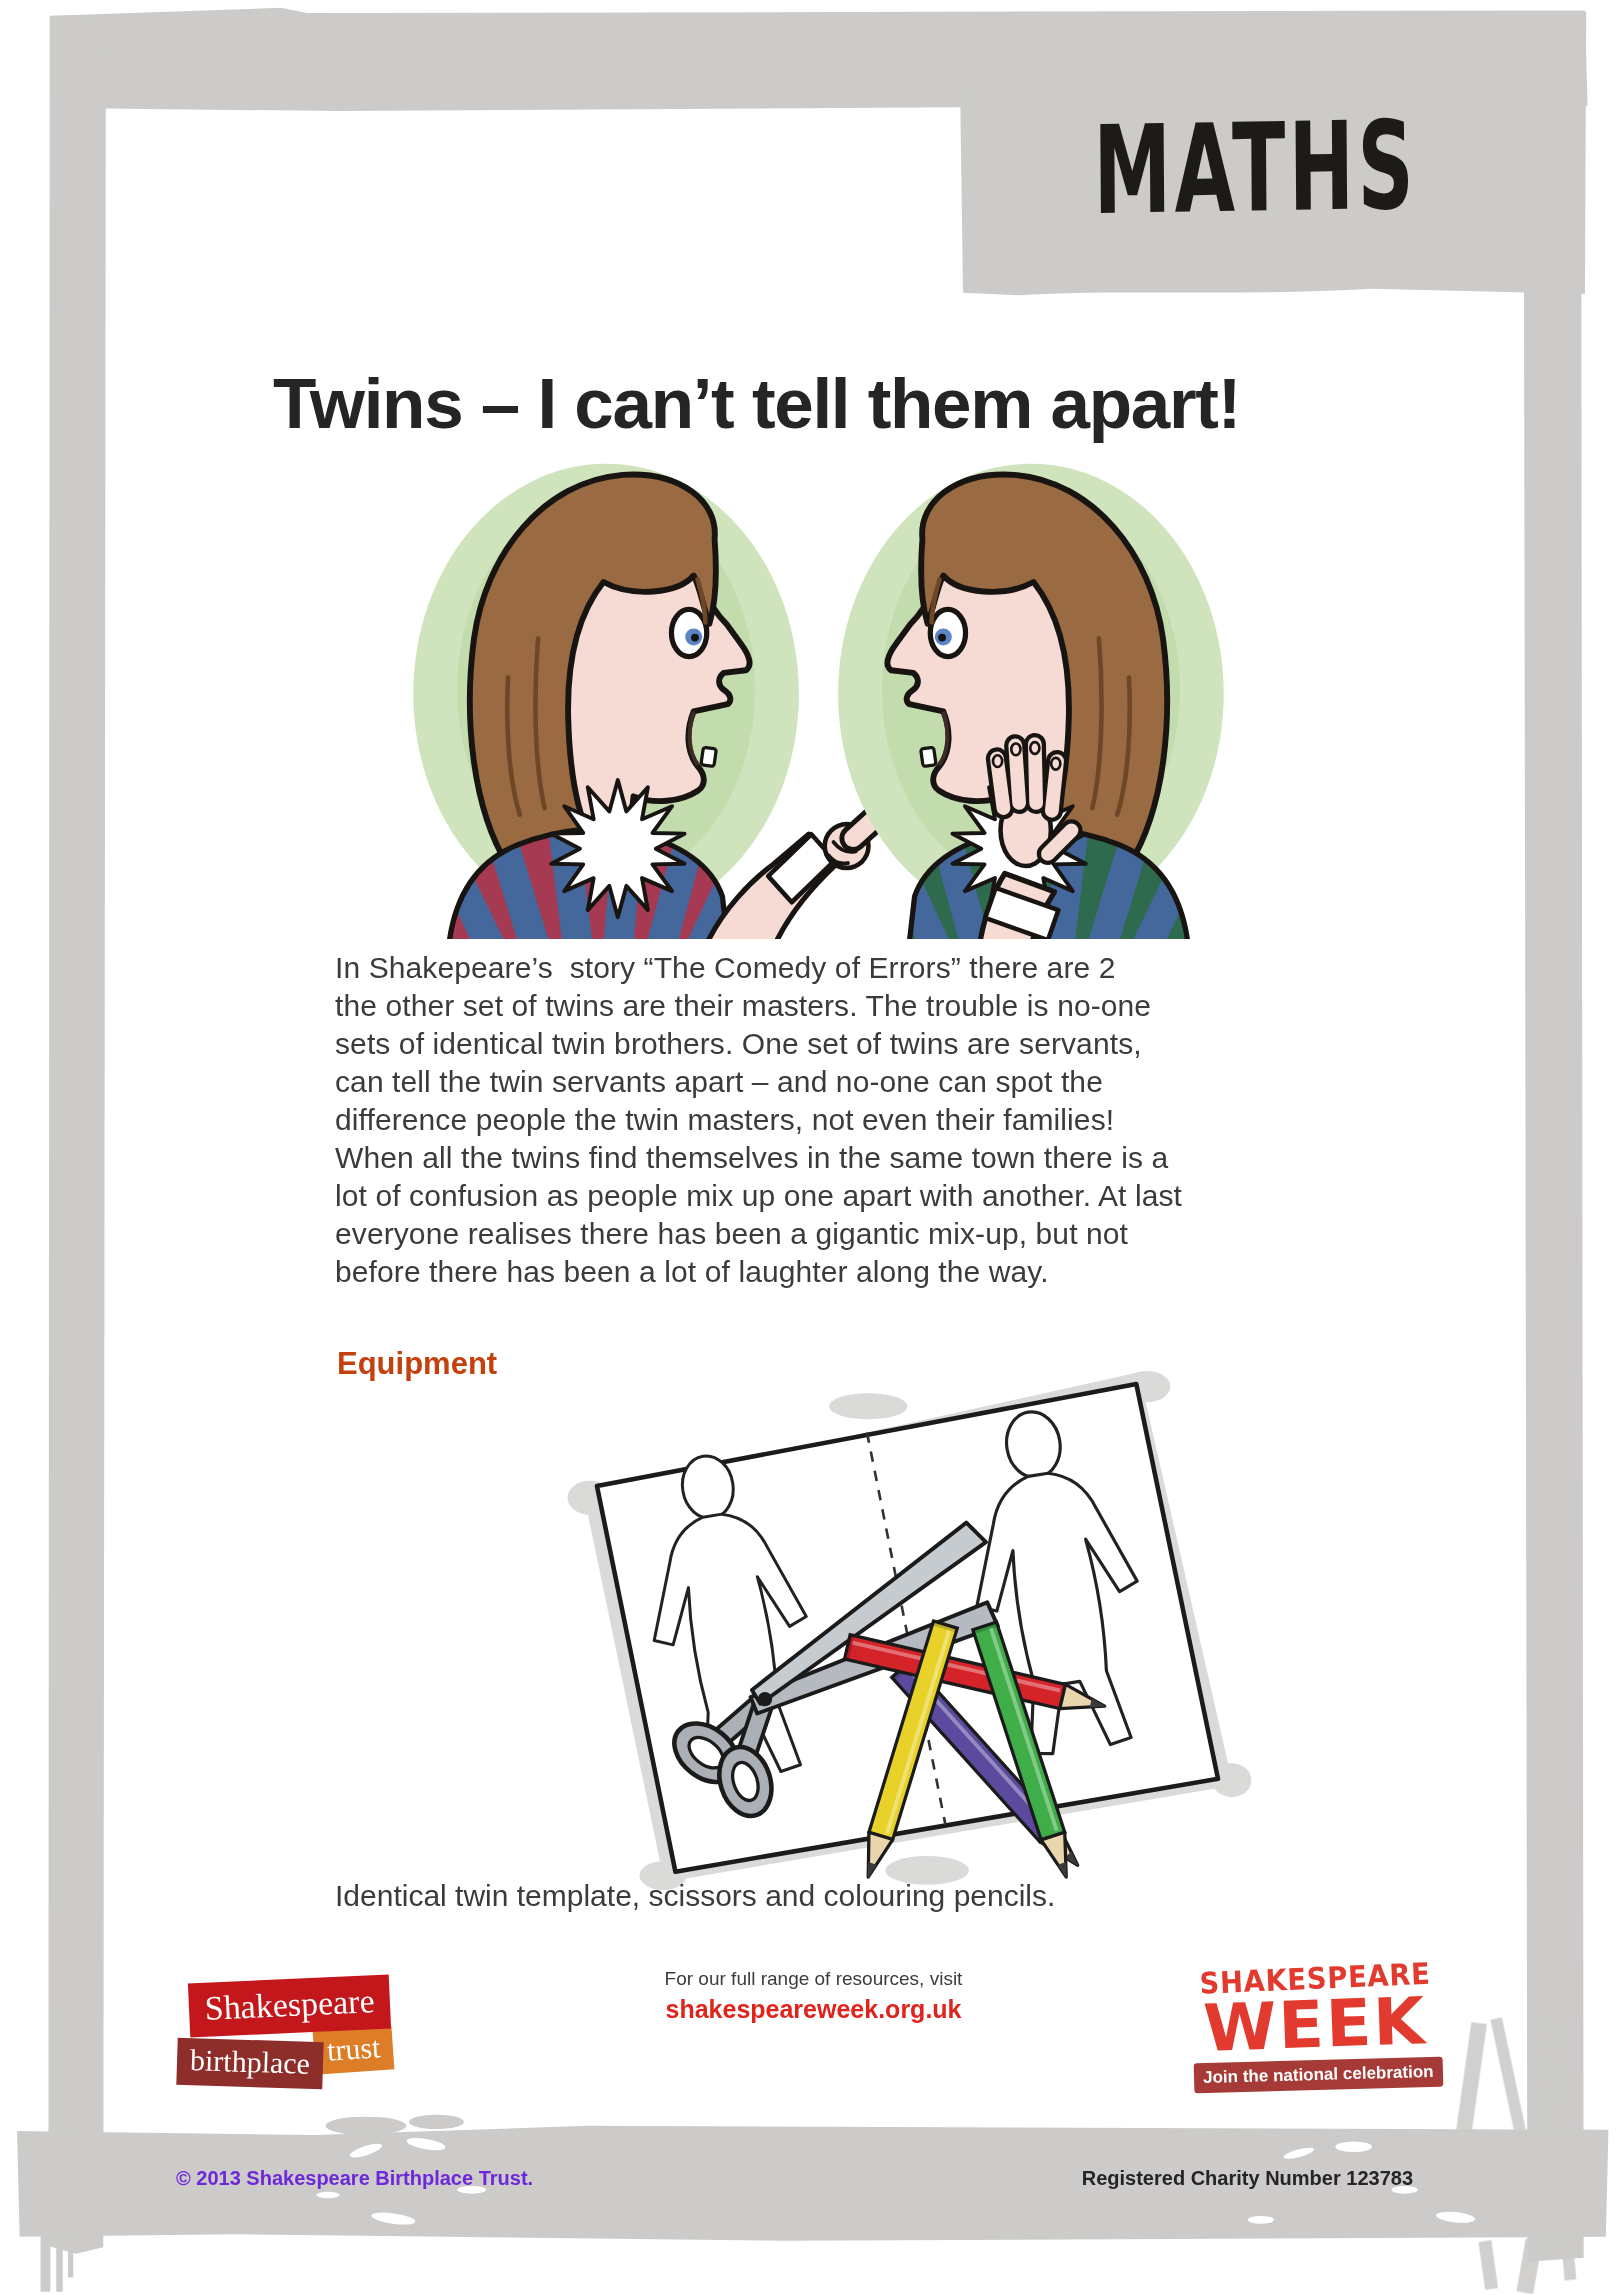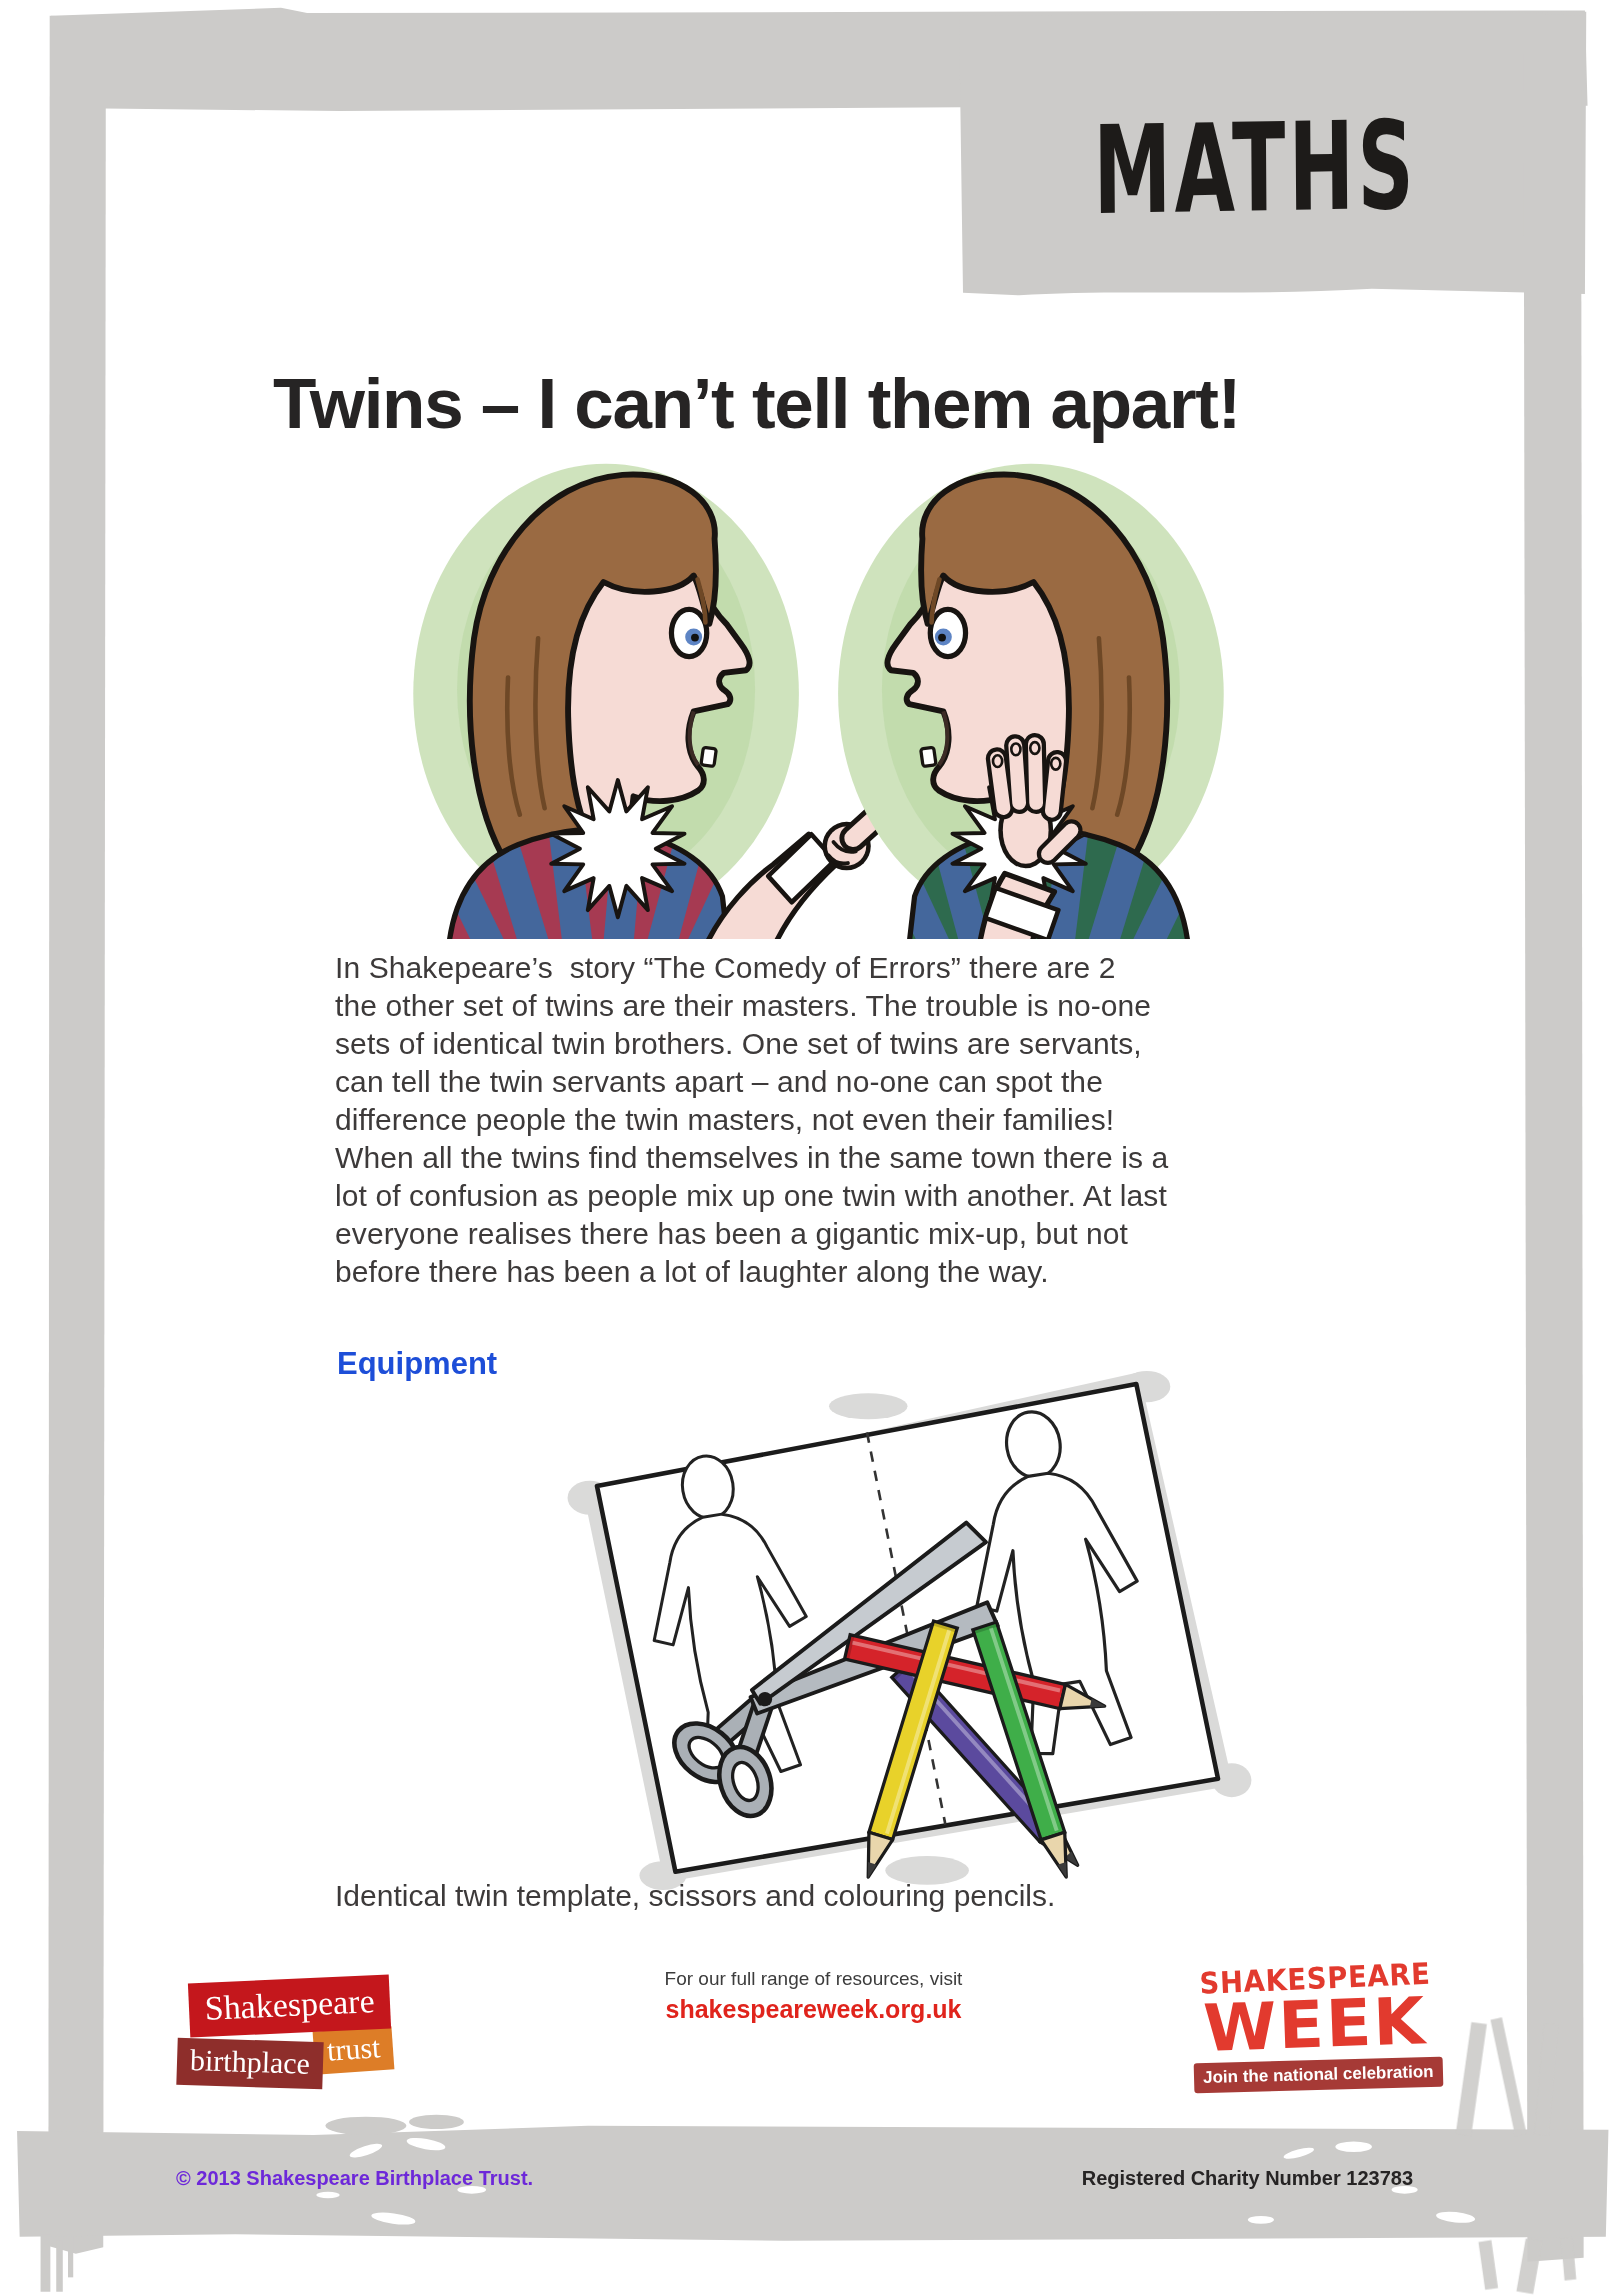--- a/index.html
+++ b/index.html
@@ -22,21 +22,21 @@
     position:absolute;left:105px;top:363px;width:1303px;z-index:2;
     text-align:center;font-weight:bold;font-size:71px;color:#262424;letter-spacing:-1.3px;
   }
   .intro{
     position:absolute;left:335px;top:949px;z-index:2;
     font-size:30px;line-height:38px;color:#3d3a3a;letter-spacing:0.1px;
   }
   .intro div{white-space:pre;}
   .equip-heading{
     position:absolute;left:337px;top:1346px;z-index:2;
-    font-size:31px;font-weight:bold;color:#1d4ed8;
+    font-size:31px;font-weight:bold;color:#c2410c;
   }
   .equip-caption{
     position:absolute;left:335px;top:1879px;z-index:2;
     font-size:30px;color:#3d3a3a;
   }
   
   #twins-svg{position:absolute;left:410px;top:442px;width:817px;height:497px;z-index:2;}
   #equip-svg{position:absolute;left:561px;top:1367px;width:693px;height:523px;z-index:2;}
   
   .resources{
@@ -204,21 +204,21 @@
   </g>
 </svg>
 
 <div class="intro">
   <div>In Shakepeare’s  story “The Comedy of Errors” there are 2</div>
   <div>the other set of twins are their masters. The trouble is no-one</div>
   <div>sets of identical twin brothers. One set of twins are servants,</div>
   <div>can tell the twin servants apart – and no-one can spot the</div>
   <div>difference people the twin masters, not even their families!</div>
   <div>When all the twins find themselves in the same town there is a</div>
-  <div>lot of confusion as people mix up one twin with another. At last</div>
+  <div>lot of confusion as people mix up one apart with another. At last</div>
   <div>everyone realises there has been a gigantic mix-up, but not</div>
   <div>before there has been a lot of laughter along the way.</div>
 </div>
 
 <div class="equip-heading">Equipment</div>
 
 <svg id="equip-svg" viewBox="0 0 1060 800" xmlns="http://www.w3.org/2000/svg">
   <defs>
     <g id="pencil">
       <rect x="0" y="-19" width="338" height="38" fill="currentColor" stroke="#1b1b1b" stroke-width="5"></rect>

